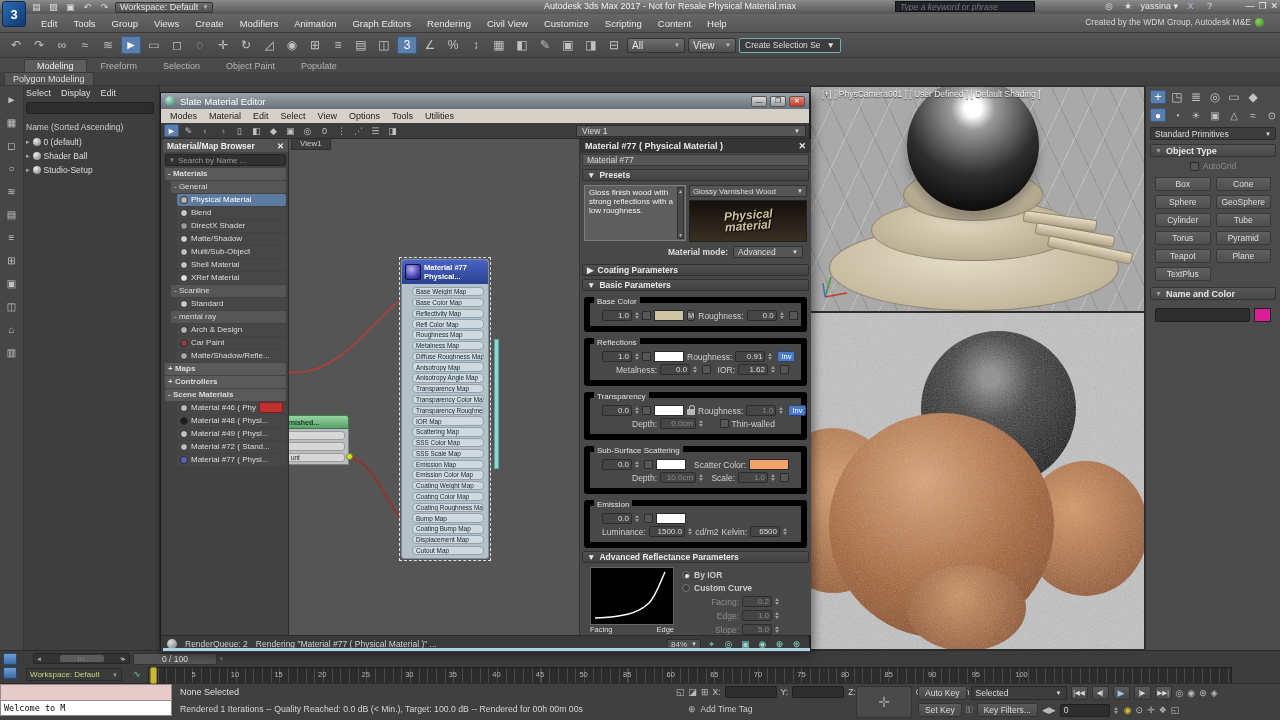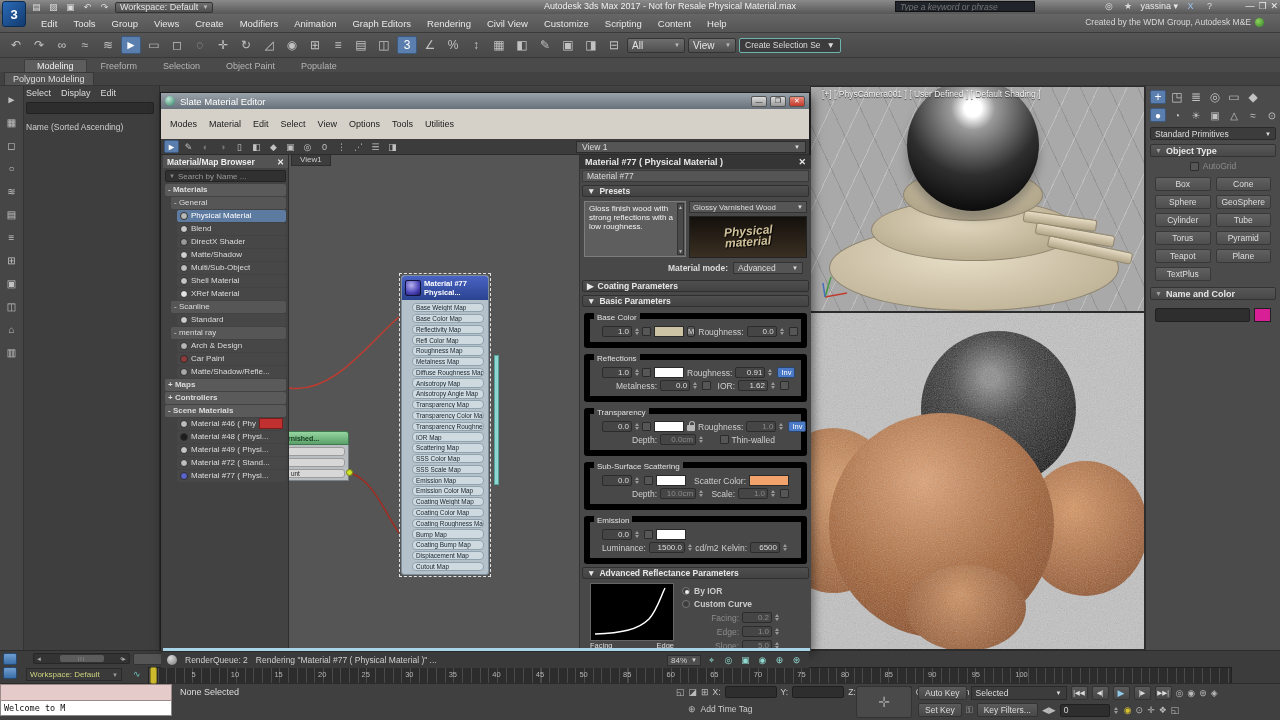--- a/index.html
+++ b/index.html
@@ -73,21 +73,21 @@
 #nc-row{display:flex;gap:4px;padding:6px 6px;}
 #nc-field{flex:1;height:14px;background:#2e2e2e;border:1px solid #202020;border-radius:2px;}
 #nc-swatch{width:17px;height:14px;border:1px solid #202020;}
 .chk{width:9px;height:9px;background:#565656;border:1px solid #2b2b2b;border-radius:1px;flex:none;}
 
 #slate{left:160px;top:92px;width:650px;height:558px;background:#454545;border:1px solid #1d1d1d;box-shadow:3px 4px 10px rgba(0,0,0,.5);z-index:40;}
 #slate-title{height:16px;background:linear-gradient(#9aa2aa,#68727c);display:flex;align-items:center;gap:5px;padding:0 4px;color:#fff;font-size:9.5px;}
 #slate-title .orb{width:10px;height:10px;border-radius:50%;background:radial-gradient(circle at 35% 30%,#bfe9d9,#2c7a5f);}
 .wbtn{width:16px;height:11px;background:linear-gradient(#dcdcdc,#9a9a9a);border:1px solid #555;border-radius:2px;font-size:7px;color:#222;display:flex;align-items:center;justify-content:center;}
 .wbtn.close{background:linear-gradient(#e98a7a,#c0392b);color:#fff;}
-#slate-menus{height:30px;background:#d5d1c9;display:flex;align-items:center;gap:2px;padding:0 4px;font-size:9px;color:#1c1c1c;}
+#slate-menus{height:14px;background:#d5d1c9;display:flex;align-items:center;gap:2px;padding:0 4px;font-size:9px;color:#1c1c1c;}
 #slate-menus span{padding:0 5px;}
 #slate-tools{height:16px;background:#3c3c3c;border-bottom:1px solid #2b2b2b;display:flex;align-items:center;gap:2px;padding:0 3px;}
 #slate-tools .ic{width:15px;height:13px;font-size:9px;}
 #view-dd{margin-left:auto;width:230px;height:12px;background:#555;border:1px solid #2c2c2c;display:flex;align-items:center;justify-content:space-between;padding:0 5px;font-size:8.5px;color:#ddd;}
 #slate-body{position:relative;height:496px;background:#404040;}
 
 #browser{position:absolute;left:2px;top:0;width:126px;height:496px;background:#424242;border-right:1px solid #2e2e2e;overflow:hidden;}
 #browser-title{height:13px;background:#535353;font-weight:bold;font-size:8.5px;color:#eee;display:flex;align-items:center;justify-content:space-between;padding:0 4px;}
 #browser-search{margin:2px;height:12px;background:#303030;border:1px solid #242424;border-radius:2px;display:flex;align-items:center;gap:3px;padding:0 3px;font-size:8px;color:#9a9a9a;}
 .b-row{height:11.5px;margin:1.5px 2px;display:flex;align-items:center;gap:3px;font-size:8px;color:#dcdcdc;padding:0 3px;border-radius:2px;overflow:hidden;white-space:nowrap;}
@@ -319,20 +319,40 @@
         <span class="ic">▥</span>
       </div>
     <div id="se-menus">
 
     <span>Select</span>
         <span>Display</span>
         <span>Edit</span>
       </div>
     <div id="se-search"></div>
     <div id="se-header">Name (Sorted Ascending)</div>
+    <div id="se-rows">
+
+        <div class="se-row">
+          <span class="tri">▸</span>
+          <span class="orb"></span>
+          <span>0 (default)</span>
+        </div>
+
+        <div class="se-row">
+          <span class="tri">▸</span>
+          <span class="orb"></span>
+          <span>Shader Ball</span>
+        </div>
+
+        <div class="se-row">
+          <span class="tri">▸</span>
+          <span class="orb"></span>
+          <span>Studio-Setup</span>
+        </div>
+      </div>
   </div>
 
   <div id="vp-top" class="abs">
     <div class="grid"></div>
     <div id="vp-label">[+] [ PhysCamera001 ] [ User Defined ] [ Default Shading ]</div>
     <div class="ped-base"></div>
     <div class="ped-mid"></div>
     <div class="step" style="left:212px;top:128px;width:74px;height:12px;transform:rotate(8deg);"></div>
     <div class="step" style="left:224px;top:142px;width:80px;height:12px;transform:rotate(10deg);"></div>
     <div class="step" style="left:236px;top:157px;width:86px;height:12px;transform:rotate(12deg);"></div>
@@ -1077,20 +1097,21 @@
         <span>100</span>
       </div>
   </div>
 
   <div id="statusbar" class="abs">
     <div id="welcome">
       <div class="pink"></div>
       <div class="strip">Welcome to M</div>
     </div>
     <div id="sel-line">None Selected</div>
+    <div id="render-line">Rendered 1 Iterations -- Quality Reached: 0.0 dB (&lt; Min.), Target: 100.0 dB -- Rendered for 00h 00m 00s</div>
     <div id="coords">
       <span class="gz">◱</span>
       <span class="gz">◪</span>
       <span class="gz">⊞</span>
       <span>X:</span>
         <span class="cfield"></span>
       <span>Y:</span>
         <span class="cfield"></span>
       <span>Z:</span>
         <span class="cfield"></span>

